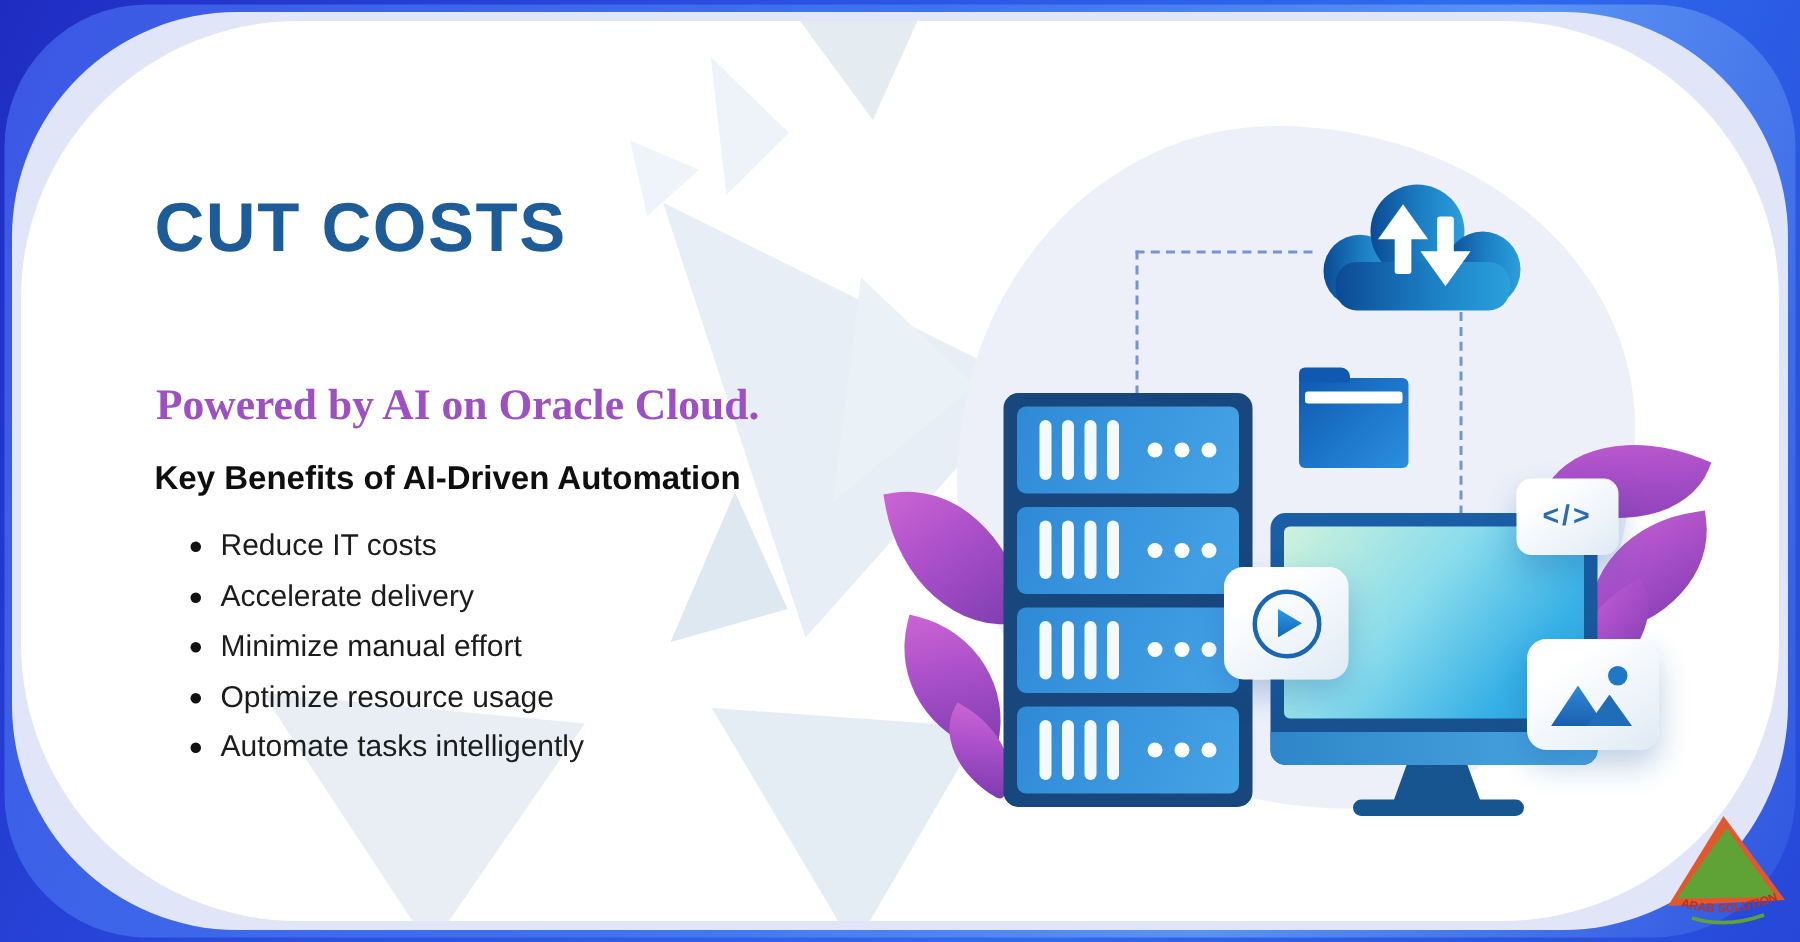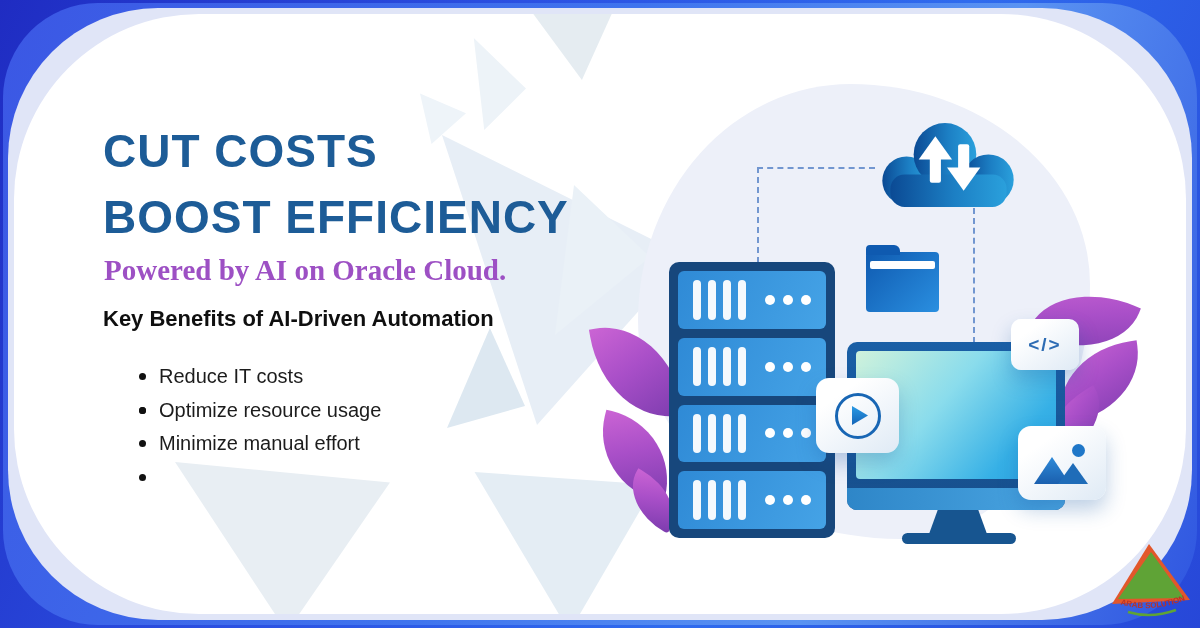--- a/index.html
+++ b/index.html
@@ -29,21 +29,21 @@
   .blob{position:absolute;left:624px;top:70px;width:452px;height:455px;background:#edf0f9;
     border-radius:47% 53% 42% 58% / 52% 44% 56% 48%;}
 
   
   .title{position:absolute;left:103px;top:118px;font-size:46px;line-height:66px;
     font-weight:800;color:#1d5c97;letter-spacing:1px;z-index:6;}
   .subtitle{position:absolute;left:104px;top:252px;font-size:29px;line-height:36px;
     font-weight:700;color:#9d50c4;z-index:6;font-family:Liberation Serif, serif;}
   .benefits-heading{position:absolute;left:103px;top:306px;font-size:22px;line-height:25px;
     font-weight:700;color:#0f0f0f;z-index:6;}
-  .benefits-list{position:absolute;left:103px;top:344px;margin:16px;padding:0;list-style:none;z-index:6;}
+  .benefits-list{position:absolute;left:103px;top:344px;margin:4px;padding:0;list-style:none;z-index:6;}
   .benefits-list li{position:relative;padding-left:40px;font-size:20px;line-height:33.5px;color:#1c1c1c;}
   .benefits-list .bullet{position:absolute;left:20px;top:13px;width:7px;height:7px;border-radius:50%;background:#111;}
 
   
   .dash-v1{position:absolute;left:757px;top:167px;height:96px;width:0;border-left:2px dashed #7296d0;z-index:2;}
   .dash-h1{position:absolute;left:757px;top:167px;width:118px;height:0;border-top:2px dashed #7296d0;z-index:2;}
   .dash-v2{position:absolute;left:973px;top:208px;height:135px;width:0;border-left:2px dashed #7296d0;z-index:2;}
 
   
   .leaf{position:absolute;background:linear-gradient(155deg,#cb64d4 0%,#a94fc8 45%,#7c3cae 100%);
@@ -122,47 +122,48 @@
     <div class="tri t4"></div>
     <div class="tri t5"></div>
     <div class="tri t6"></div>
     <div class="tri t7"></div>
     <div class="tri t8"></div>
     <div class="blob"></div>
   </div>
 
   <div class="title">
     <div>CUT COSTS</div>
-    <div>BOOST EFFICIENCY</div>
   </div>
   <div class="subtitle">Powered by AI on Oracle Cloud.</div>
   <div class="benefits-heading">Key Benefits of AI-Driven Automation</div>
   <ul class="benefits-list">
 
       <li>
         <span class="bullet"></span>
         <span>Reduce IT costs</span>
       </li>
 
       <li>
         <span class="bullet"></span>
+        <span>Accelerate delivery</span>
+      </li>
+
+      <li>
+        <span class="bullet"></span>
+        <span>Minimize manual effort</span>
       </li>
 
       <li>
         <span class="bullet"></span>
         <span>Optimize resource usage</span>
       </li>
 
       <li>
         <span class="bullet"></span>
-        <span>Minimize manual effort</span>
-      </li>
-
-      <li>
-        <span class="bullet"></span>
+        <span>Automate tasks intelligently</span>
       </li>
     </ul>
 
   <div class="dash-v1"></div>
   <div class="dash-h1"></div>
   <div class="dash-v2"></div>
 
   <div class="leaf leaf-l1"></div>
   <div class="leaf leaf-l2"></div>
   <div class="leaf leaf-l3"></div>

